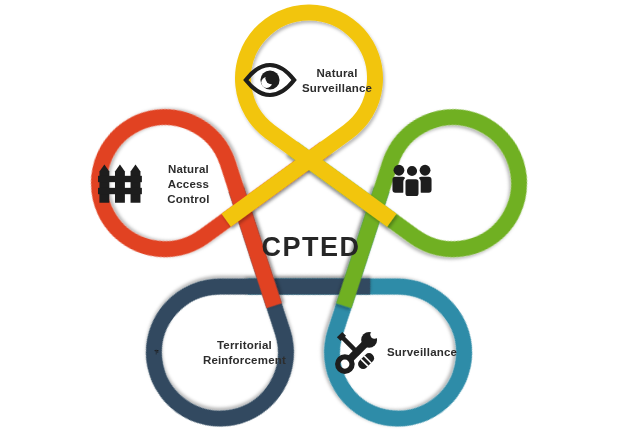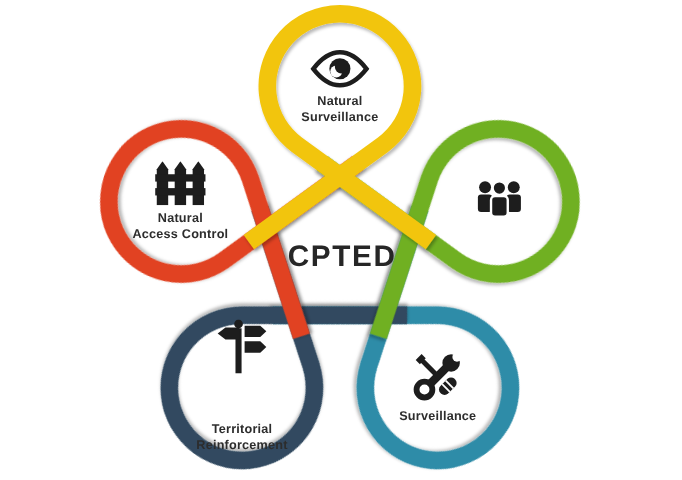--- a/index.html
+++ b/index.html
@@ -4,30 +4,30 @@
 <style>
   html,body{margin:0;padding:0;background:#fff;}
   .stage{
     position:relative;width:620px;height:436px;background:#ffffff;overflow:hidden;
     font-family:"Liberation Sans",sans-serif;
   }
   .ribbons{position:absolute;left:0;top:0;}
   .ribbon{fill:none;stroke-width:16;stroke-linejoin:round;stroke-linecap:butt;}
   .node{
     position:absolute;transform:translate(-50%,-50%);
-    display:flex;flex-direction:column;align-items:center;gap:5px;
+    display:flex;flex-direction:row;align-items:center;gap:5px;
     width:132px;text-align:center;pointer-events:none;
   }
   .node .lbl{
     font-weight:bold;font-size:11.5px;line-height:1.3;color:#2d2d2d;
     white-space:pre-line;letter-spacing:.2px;
   }
   .title{
     position:absolute;transform:translate(-50%,-50%);
-    font-size:27px;font-weight:800;color:#262626;letter-spacing:1.5px;
+    font-size:27px;font-weight:800;color:#262626;letter-spacing:1.5px;margin-top:14px;
   }
   .icon{display:block;}
 </style>
 </head>
 <body>
 
 <div class="stage">
 
   <svg class="ribbons" width="620" height="436" viewBox="0 0 620 436">
     <defs>

